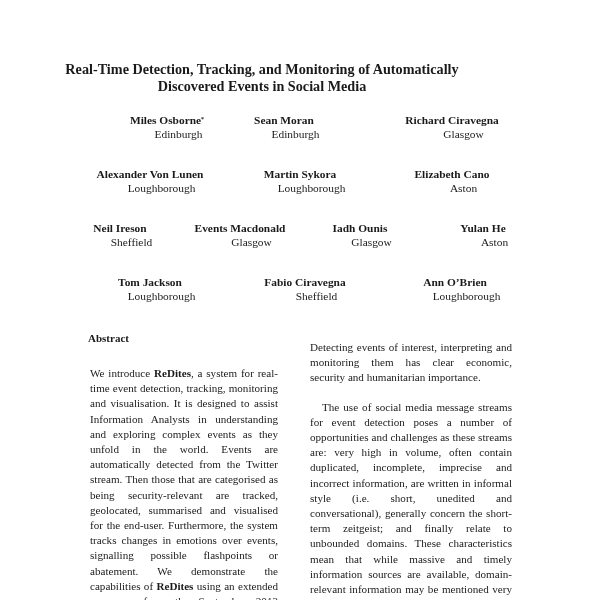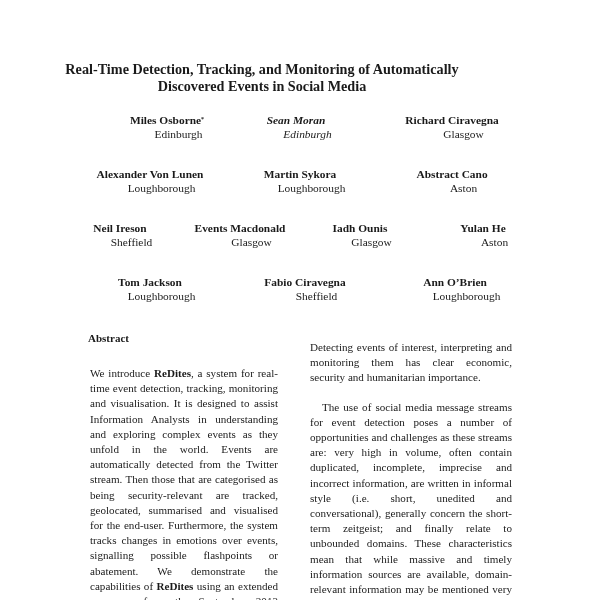--- a/index.html
+++ b/index.html
@@ -22,39 +22,39 @@
 
 <div class="title">
   <div>Real-Time Detection, Tracking, and Monitoring of Automatically</div>
   <div>Discovered Events in Social Media</div>
 </div>
 
 <div class="author" style="left:97px; width:140px; top:113px;">
   <span class="name"><span>Miles Osborne</span><sup>*</sup></span>
   <span class="aff">Edinburgh</span>
 </div>
-<div class="author" style="left:236px; width:120px; top:113px;font-style:italic;">
+<div class="author" style="left:224px; width:120px; top:113px;">
   <span class="name">Sean Moran</span>
   <span class="aff">Edinburgh</span>
 </div>
 <div class="author" style="left:382px; width:140px; top:113px;">
   <span class="name">Richard Ciravegna</span>
   <span class="aff">Glasgow</span>
 </div>
 
 <div class="author" style="left:80px; width:140px; top:167px;">
   <span class="name">Alexander Von Lunen</span>
   <span class="aff">Loughborough</span>
 </div>
 <div class="author" style="left:240px; width:120px; top:167px;">
   <span class="name">Martin Sykora</span>
   <span class="aff">Loughborough</span>
 </div>
 <div class="author" style="left:382px; width:140px; top:167px;">
-  <span class="name">Abstract Cano</span>
+  <span class="name">Elizabeth Cano</span>
   <span class="aff">Aston</span>
 </div>
 
 <div class="author" style="left:85px; width:70px; top:221px;">
   <span class="name">Neil Ireson</span>
   <span class="aff">Sheffield</span>
 </div>
 <div class="author" style="left:190px; width:100px; top:221px;">
   <span class="name">Events Macdonald</span>
   <span class="aff">Glasgow</span>

